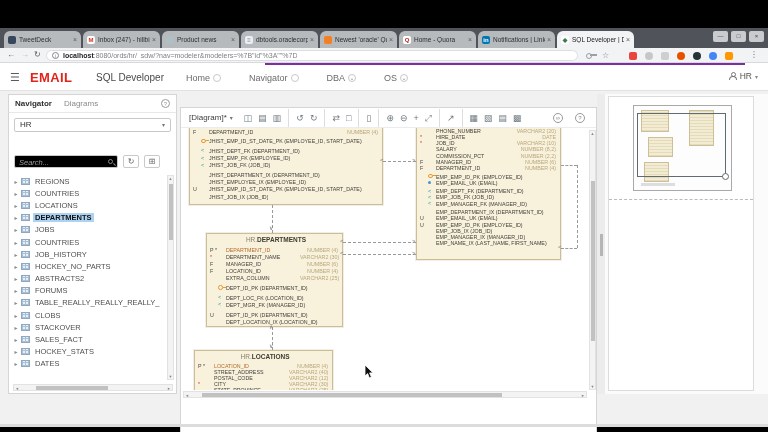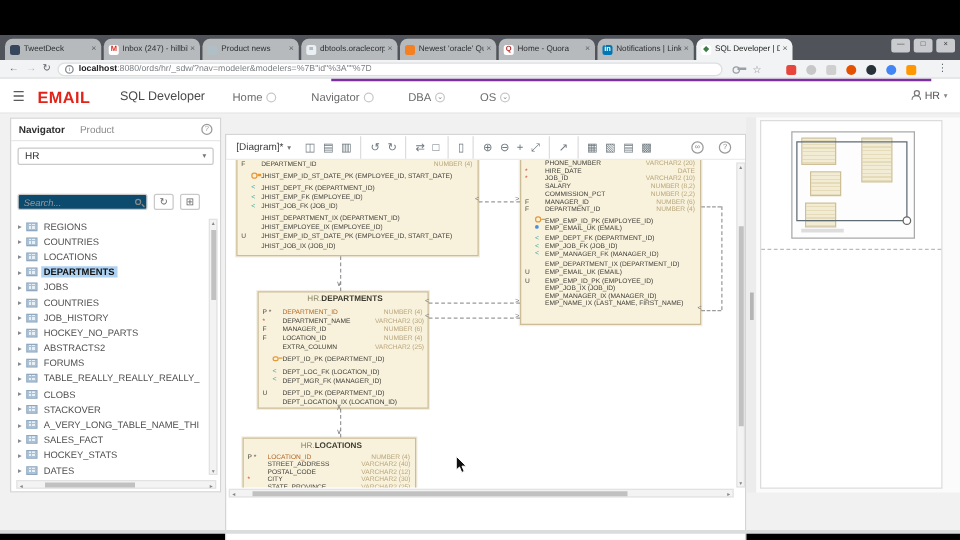--- a/index.html
+++ b/index.html
@@ -56,21 +56,21 @@
 
   
   .sidebar { left:8px; top:3px; width:169px; height:300px; }
   .sbtabs { position:absolute; left:0; top:0; width:100%; height:18px; border-bottom:1px solid #e8e8e8; display:flex; align-items:center; padding:0 6px; gap:12px; }
   .sbtab { font-size:8px; color:#8a8a8a; }
   .sbtab.active { color:#2f2f2f; font-weight:bold; }
   .helpq { position:absolute; right:6px; top:4px; width:9px; height:9px; border:1px solid #9a9a9a; border-radius:50%; font-size:6px; line-height:8px; text-align:center; color:#9a9a9a; }
   .selbox { position:absolute; left:5px; width:157px; height:14px; border:1px solid #c9c9c9; border-radius:2px; font-size:8px; color:#333; line-height:12px; padding-left:5px; background:#fff; }
   .selbox .caret { position:absolute; right:5px; top:0; font-size:6px; color:#777; line-height:12px; }
   .searchrow { position:absolute; left:5px; top:60px; width:157px; height:13px; display:flex; gap:5px; }
-  .searchin { position:relative; width:104px; height:13px; border:1px solid #c9c9c9; border-radius:2px; background:#0c4a6e; }
+  .searchin { position:relative; width:104px; height:13px; border:1px solid #c9c9c9; border-radius:2px; background:#000000; }
   .searchin .ph { position:absolute; left:4px; top:2px; font-size:7.5px; font-style:italic; color:#9a9a9a; }
   .mag { position:absolute; right:4px; top:2.5px; width:5px; height:5px; border:1px solid #8a8a8a; border-radius:50%; }
   .mag::after { content:""; position:absolute; left:4px; top:4px; width:3px; height:1px; background:#8a8a8a; transform:rotate(45deg); }
   .sqbtn { width:16px; height:13px; border:1px solid #c9c9c9; border-radius:2px; font-size:8px; line-height:11px; text-align:center; color:#666; background:#fff; }
   .tree { position:absolute; left:2px; top:80px; width:156px; height:207px; overflow:hidden; }
   .titem { display:flex; align-items:center; height:12.2px; }
   .tcaret { width:10px; font-size:6px; color:#8a8a8a; text-align:center; }
   .tico { width:9px; height:7px; flex:0 0 9px; margin-right:3px; border:1px solid #8fa8bf;
     background:repeating-linear-gradient(0deg,#aac0d4 0 1px,transparent 1px 3px),repeating-linear-gradient(90deg,#aac0d4 0 1px,transparent 1px 3px),#e8f0f7; }
   .tlabel { font-size:7.5px; color:#4f4f4f; white-space:nowrap; overflow:hidden; padding:0 2px; }
@@ -289,21 +289,21 @@
       </div>
     </div>
 
     <div class="main">
 
       <div class="panel sidebar">
         <div class="sbtabs">
 
             <span class="sbtab active">Navigator</span>
 
-            <span class="sbtab">Product</span>
+            <span class="sbtab">Diagrams</span>
           </div>
         <span class="helpq">?</span>
         <div class="selbox" style="top:23px">
           <span>HR</span>
           <span class="caret">▾</span>
         </div>
         <div class="searchrow">
           <div class="searchin">
             <span class="ph">Search...</span>
             <span class="mag"></span>
@@ -384,25 +384,20 @@
               <span class="tico"></span>
               <span class="tlabel">CLOBS</span>
             </div>
 
             <div class="titem">
               <span class="tcaret">▸</span>
               <span class="tico"></span>
               <span class="tlabel">STACKOVER</span>
             </div>
 
-            <div class="titem">
-              <span class="tcaret">▸</span>
-              <span class="tico"></span>
-              <span class="tlabel">A_VERY_LONG_TABLE_NAME_THI</span>
-            </div>
 
             <div class="titem">
               <span class="tcaret">▸</span>
               <span class="tico"></span>
               <span class="tlabel">SALES_FACT</span>
             </div>
 
             <div class="titem">
               <span class="tcaret">▸</span>
               <span class="tico"></span>

